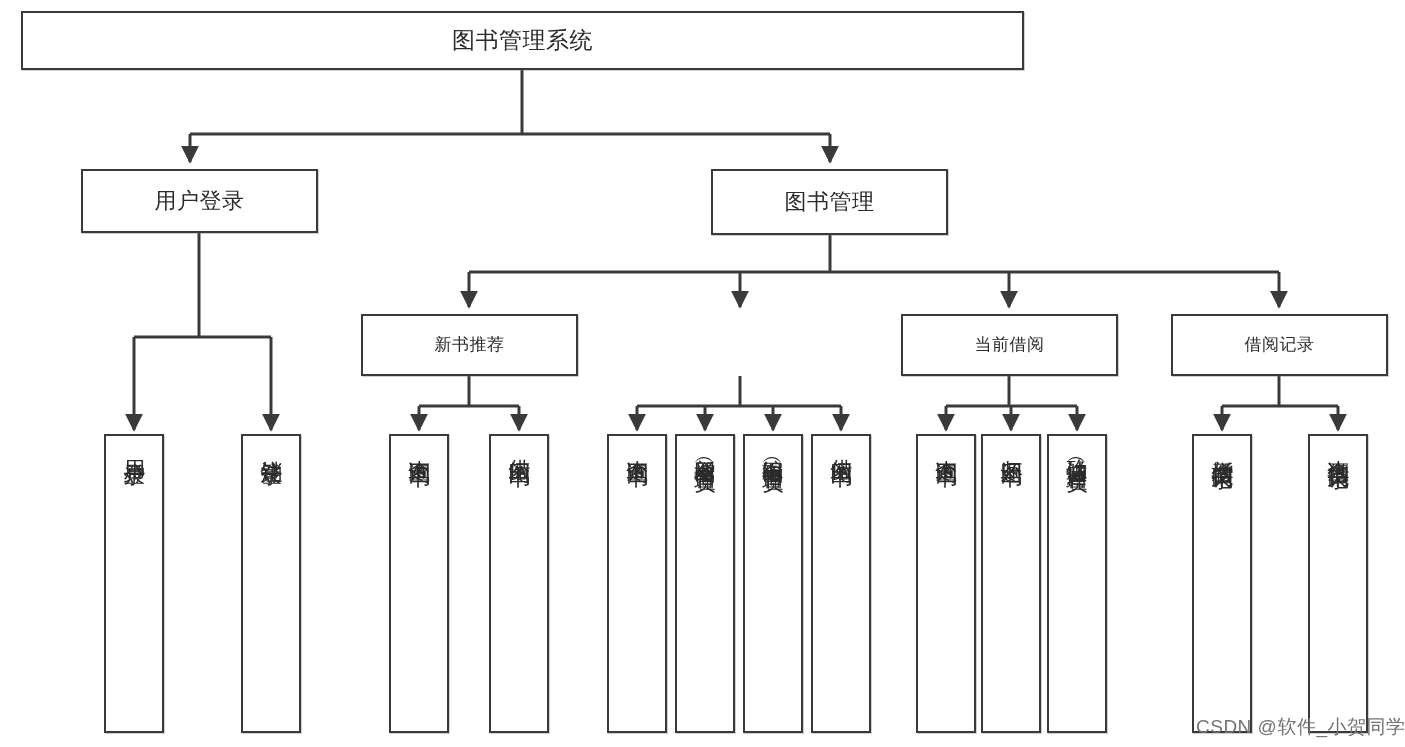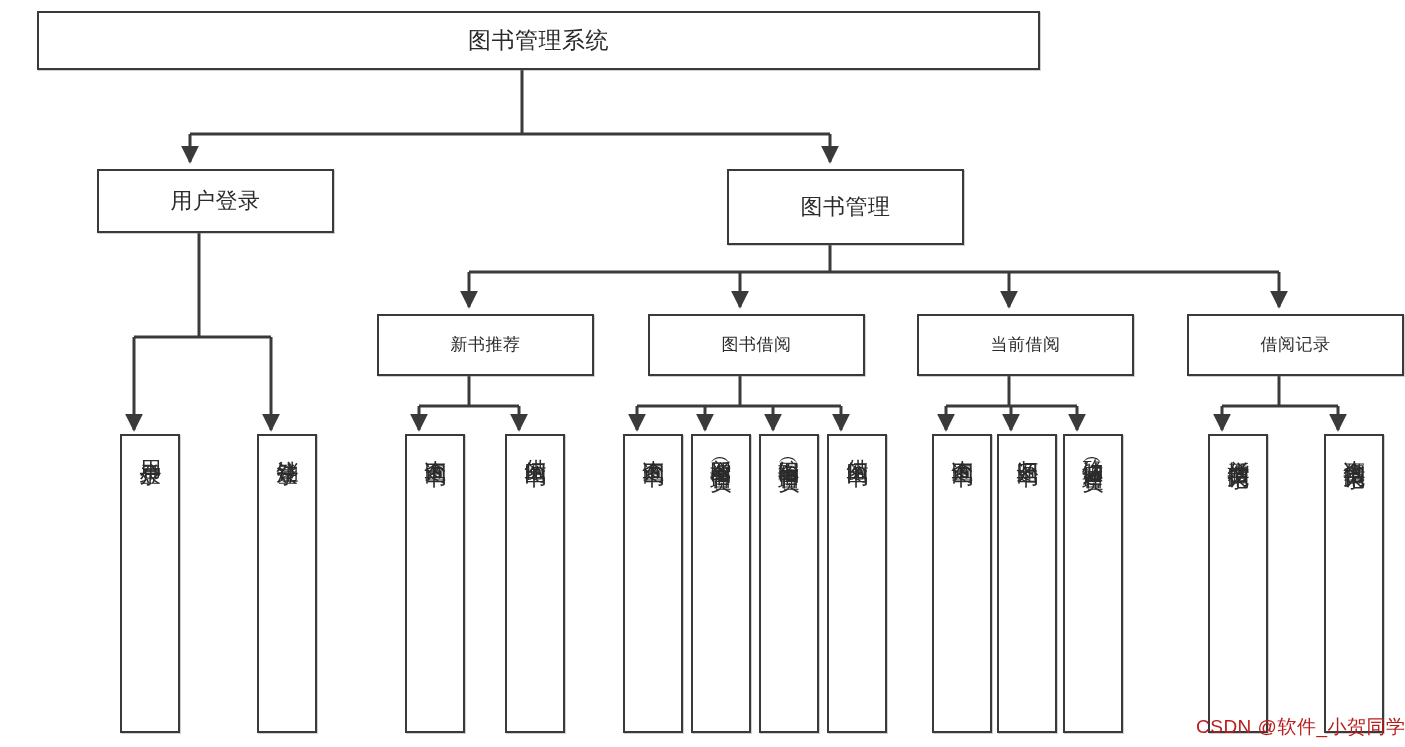--- a/index.html
+++ b/index.html
@@ -28,21 +28,20 @@
   .node {
     position: absolute;
     box-sizing: border-box;
     background: #ffffff;
     border: 2px solid #3a3a3a;
     display: flex;
     align-items: center;
     justify-content: center;
     color: #2b2b2b;
     box-shadow: 1px 1px 0 rgba(120,120,120,0.35);
-    margin-left: 16px;
   }
   .node-label {
     display: block;
     text-align: center;
     line-height: 1.18;
     color: #2b2b2b;
     letter-spacing: 0.5px;
   }
   .lvl-root .node-label { font-size: 23px; }
   .lvl-2 .node-label { font-size: 22px; }
@@ -61,21 +60,21 @@
     letter-spacing: 2px;
     white-space: nowrap;
   }
   .leaf.tall-text .node-label { font-size: 21px; }
 
   .watermark {
     position: absolute;
     left: 1196px;
     top: 714px;
     font-size: 19px;
-    color: #b91c1c;
+    color: #737373;
     white-space: nowrap;
     letter-spacing: 0.5px;
   }
 </style>
 </head>
 <body>
 
 <div id="canvas">
 
   <svg class="links" viewBox="0 0 1405 747">
@@ -128,29 +127,26 @@
     </g>
   </svg>
 
   <div class="node lvl-root" style="left:21px; top:11px; width:1003px; height:59px;">
     <span class="node-label">图书管理系统</span>
   </div>
 
   <div class="node lvl-2" style="left:81px; top:169px; width:237px; height:64px;">
     <span class="node-label">用户登录</span>
   </div>
-  <div class="node lvl-2" style="left:711px; top:169px; width:237px; height:76px;">
+  <div class="node lvl-2" style="left:711px; top:169px; width:237px; height:66px;">
     <span class="node-label">图书管理</span>
   </div>
 
   <div class="node lvl-3" style="left:361px; top:314px; width:217px; height:62px;">
     <span class="node-label">新书推荐</span>
-  </div>
-  <div class="node lvl-3" style="left:632px; top:314px; width:217px; height:62px;">
-    <span class="node-label">图书借阅</span>
   </div>
   <div class="node lvl-3" style="left:901px; top:314px; width:217px; height:62px;">
     <span class="node-label">当前借阅</span>
   </div>
   <div class="node lvl-3" style="left:1171px; top:314px; width:217px; height:62px;align-items:center;">
     <span class="node-label">借阅记录</span>
   </div>
 
   <div class="node leaf" style="left:104px; top:434px; width:60px; height:299px;">
     <span class="node-label">用户登录</span>

